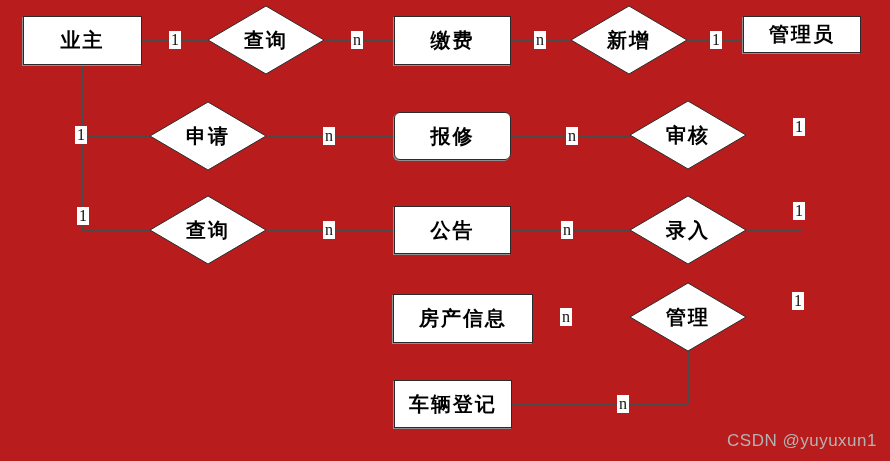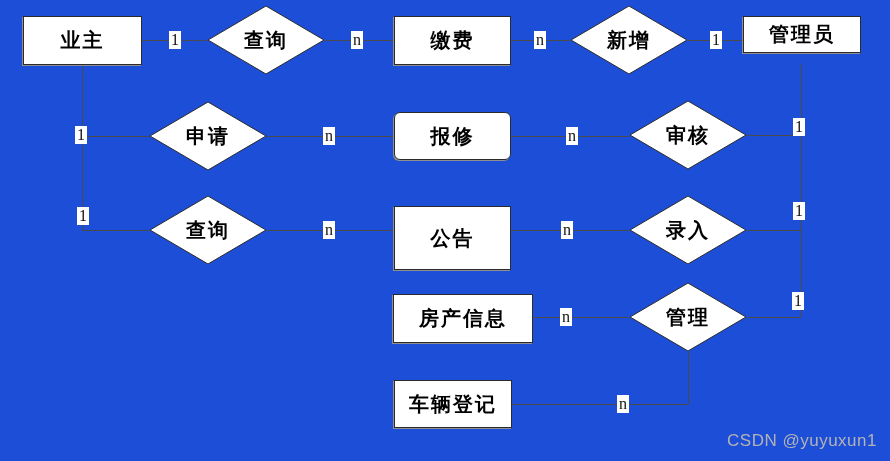--- a/index.html
+++ b/index.html
@@ -1,17 +1,17 @@
 <!DOCTYPE html>
 <html><head>
 <meta charset="utf-8">
 <style>
   html,body{margin:0;padding:0;background:#fff;}
   #canvas{
-    position:relative;width:890px;height:461px;background:#1d4ed8;
+    position:relative;width:890px;height:461px;background:#b91c1c;
     font-family:"Liberation Serif","DejaVu Serif",serif;overflow:hidden;
   }
   
   .entity{
     position:absolute;background:#ffffff;border:1px solid #2b2b2b;
     box-shadow:-1px 1px 0 #8f8f8f;
     display:flex;align-items:center;justify-content:center;
     font-weight:700;font-size:20px;color:#000;letter-spacing:2px;
     box-sizing:border-box;
   }
@@ -75,21 +75,21 @@
   </div>
   <div class="entity" style="left:394px;top:16px;width:117px;height:49px;">
     <span>缴费</span>
   </div>
   <div class="entity" style="left:743px;top:16px;width:118px;height:37px;align-items:center;">
     <span>管理员</span>
   </div>
   <div class="entity" style="left:394px;top:112px;width:117px;height:48px;border-radius:6px;">
     <span>报修</span>
   </div>
-  <div class="entity" style="left:394px;top:206px;width:117px;height:64px;">
+  <div class="entity" style="left:394px;top:206px;width:117px;height:48px;">
     <span>公告</span>
   </div>
   <div class="entity" style="left:393px;top:294px;width:140px;height:49px;">
     <span>房产信息</span>
   </div>
   <div class="entity" style="left:394px;top:380px;width:118px;height:48px;">
     <span>车辆登记</span>
   </div>
 
   <div class="rel" style="left:207px;top:5px;">

